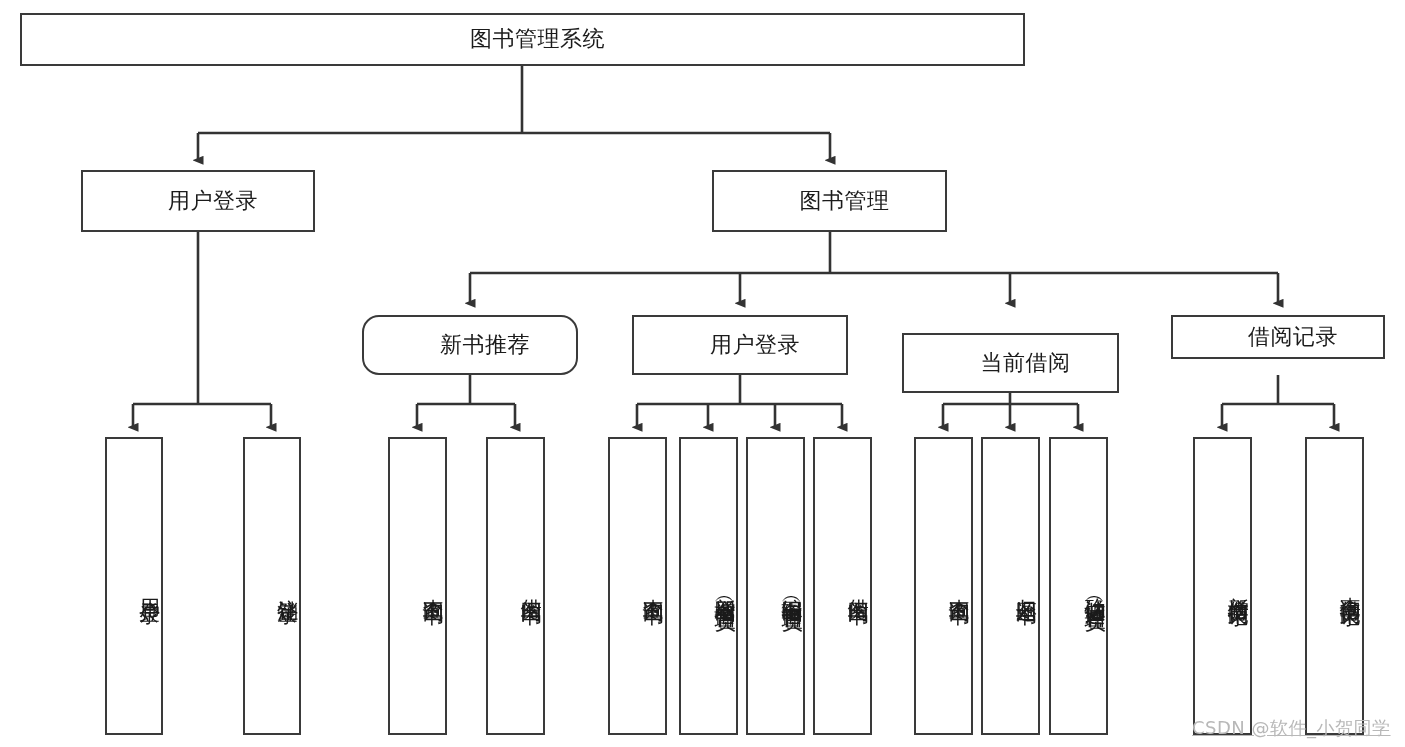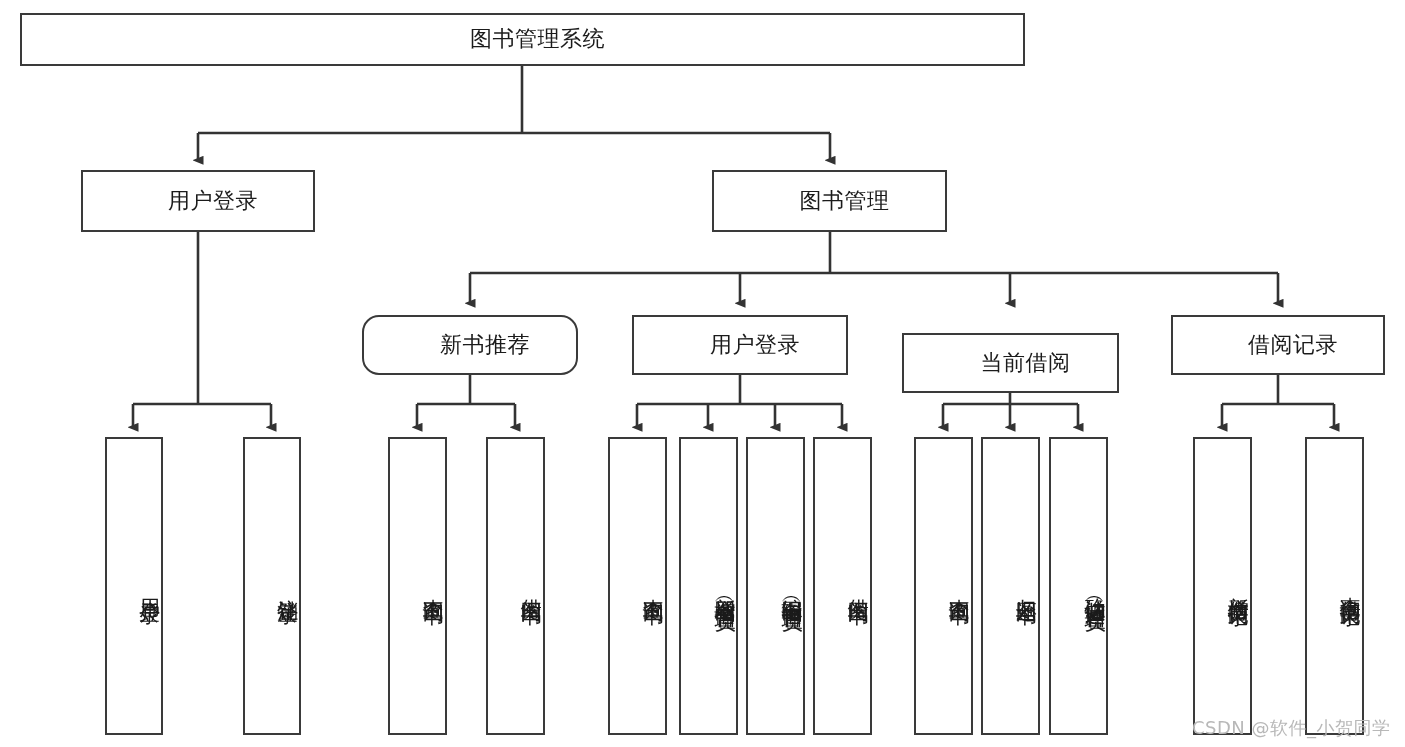--- a/index.html
+++ b/index.html
@@ -124,21 +124,21 @@
   <div class="node" style="left:81px; top:170px; width:234px; height:62px;">用户登录</div>
 
   <div class="node" style="left:712px; top:170px; width:235px; height:62px;">图书管理</div>
 
   <div class="node" style="left:362px; top:315px; width:216px; height:60px;border-radius:17px;">新书推荐</div>
 
   <div class="node" style="left:632px; top:315px; width:216px; height:60px;">用户登录</div>
 
   <div class="node" style="left:902px; top:333px; width:217px; height:60px;">当前借阅</div>
 
-  <div class="node" style="left:1171px; top:315px; width:214px; height:60px;">借阅记录</div>
+  <div class="node" style="left:1171px; top:315px; width:214px; height:44px;">借阅记录</div>
 
   <div class="node leaf mid" style="left:105px; top:437px; width:58px; height:298px;">用户登录</div>
 
   <div class="node leaf mid" style="left:243px; top:437px; width:58px; height:298px;">注销登录</div>
 
   <div class="node leaf mid" style="left:388px; top:437px; width:59px; height:298px;">查询图书</div>
 
   <div class="node leaf mid" style="left:486px; top:437px; width:59px; height:298px;">借阅图书</div>
 
   <div class="node leaf mid" style="left:608px; top:437px; width:59px; height:298px;">查询图书</div>
@@ -152,15 +152,15 @@
   <div class="node leaf mid" style="left:914px; top:437px; width:59px; height:298px;">查询图书</div>
 
   <div class="node leaf mid" style="left:981px; top:437px; width:59px; height:298px;">归还图书</div>
 
   <div class="node leaf" style="left:1049px; top:437px; width:59px; height:298px;">确认归还（管理员）</div>
 
   <div class="node leaf mid" style="left:1193px; top:437px; width:59px; height:298px;">新增借阅记录</div>
 
   <div class="node leaf mid" style="left:1305px; top:437px; width:59px; height:298px;">查询借阅记录</div>
 
-  <div class="watermark" style="left:1192px; top:716px;">CSDN @软件_小贺同学</div>
+  <div class="watermark" style="left:1192px; top:716px;text-decoration:underline;">CSDN @软件_小贺同学</div>
 
 </div>
 
 </body></html>

